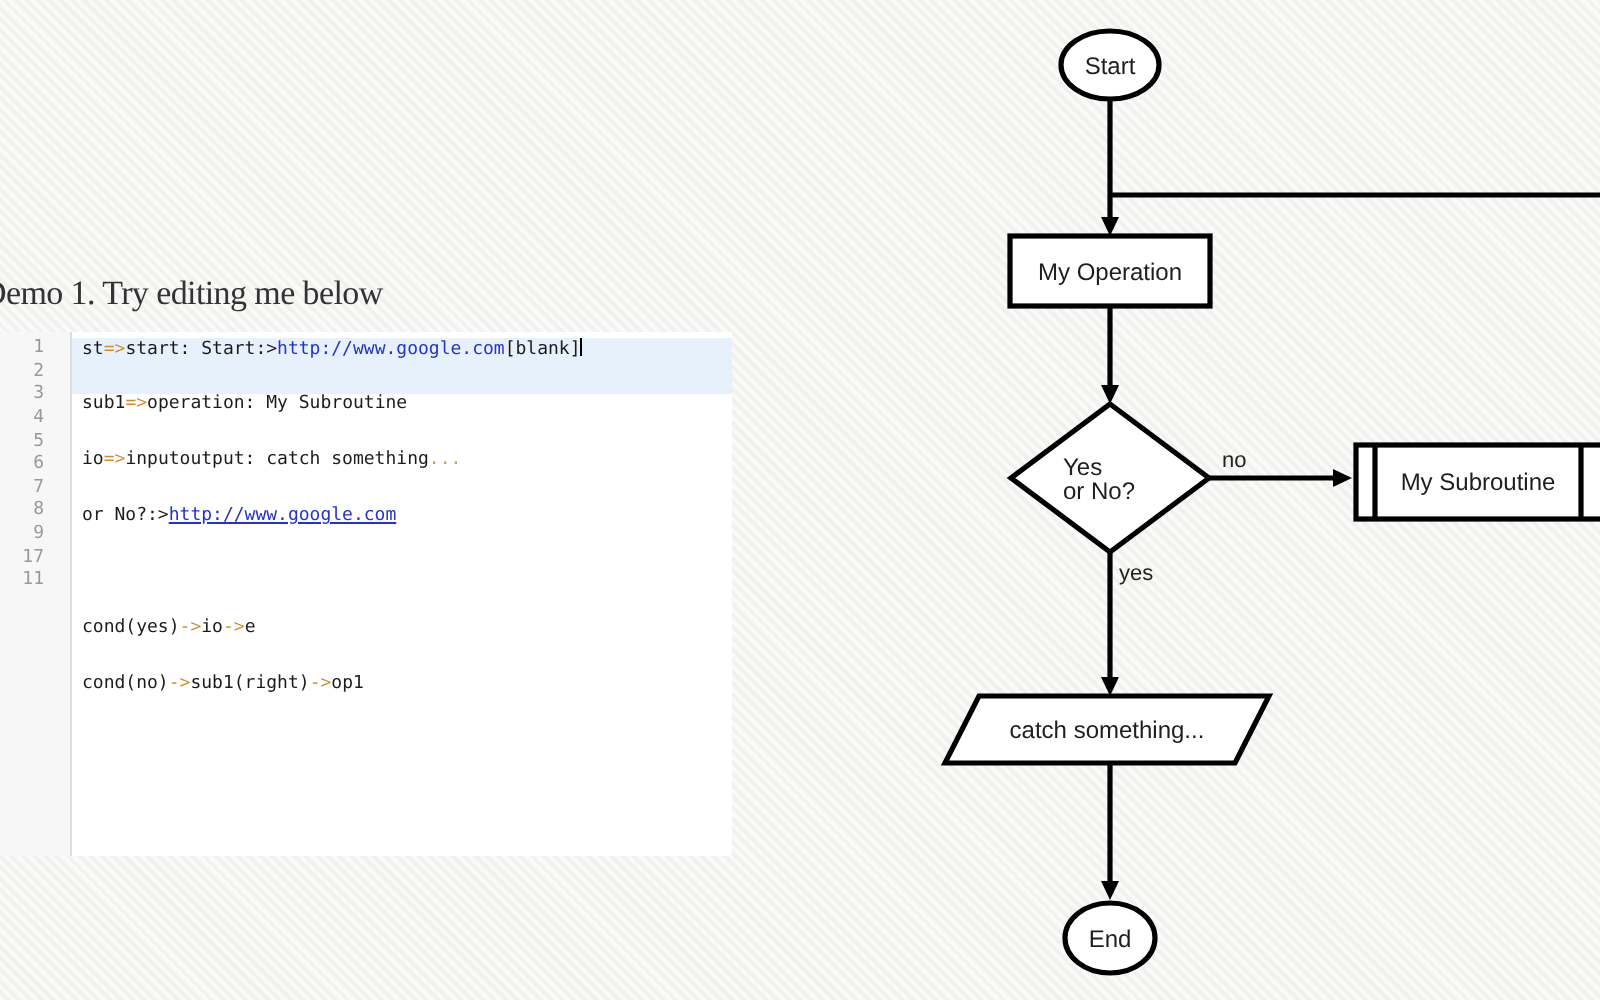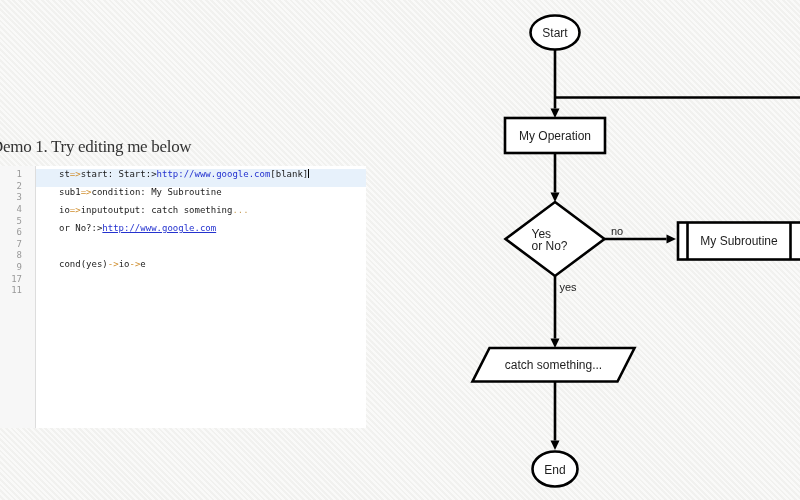--- a/index.html
+++ b/index.html
@@ -20,21 +20,21 @@
     background:#fff;display:flex;
     font-family:"DejaVu Sans Mono","Liberation Mono",monospace;
     font-size:9px;line-height:11.65px;cursor:text;
   }
   .gutter{
     width:36px;flex:0 0 36px;background:#f7f7f7;border-right:1px solid #ddd;
     text-align:right;color:#999;padding-top:3px;box-sizing:border-box;
   }
   .gutter .ln{height:11.65px;padding-right:13px;}
   .code{flex:1;padding-top:3px;overflow:hidden;}
-  .code .line{height:18px;white-space:pre;padding-left:23px;}
+  .code .line{height:28px;white-space:pre;padding-left:5px;}
   .code .line.active{background:#e7f1fb;}
   .tk-p{color:#1b1b1b;}
   .tk-o{color:#cf8e2e;}
   .tk-u{color:#2432cf;}
   .tk-ul{color:#2432cf;text-decoration:underline;}
   .tk-d{color:#c9a15f;}
   .cursor{display:inline-block;width:0;height:9px;border-left:1.3px solid #000;vertical-align:-1px;}
   
   .flowchart{position:absolute;left:450px;top:0;}
   .flowchart .shape{fill:#fff;stroke:#000;stroke-width:2.6;}
@@ -61,25 +61,26 @@
         <div class="ln">5</div>
         <div class="ln">6</div>
         <div class="ln">7</div>
         <div class="ln">8</div>
         <div class="ln">9</div>
         <div class="ln">17</div>
         <div class="ln">11</div>
       </div>
     <div class="code">
         <div class="line active"><span class="tk-p">st</span><span class="tk-o">=&gt;</span><span class="tk-p">start: Start:&gt;</span><span class="tk-u">http://www.google.com</span><span class="tk-p">[blank]</span><span class="cursor"></span></div>
-        <div class="line"><span class="tk-p">sub1</span><span class="tk-o">=&gt;</span><span class="tk-p">condition: My Subroutine</span></div>
+        <div class="line"><span class="tk-p">sub1</span><span class="tk-o">=&gt;</span><span class="tk-p">operation: My Subroutine</span></div>
         <div class="line"><span class="tk-p">io</span><span class="tk-o">=&gt;</span><span class="tk-p">inputoutput: catch something</span><span class="tk-d">...</span></div>
         <div class="line"><span class="tk-p">or No?:&gt;</span><span class="tk-ul">http://www.google.com</span></div>
         <div class="line"></div>
         <div class="line"><span class="tk-p">cond(yes)</span><span class="tk-o">-&gt;</span><span class="tk-p">io</span><span class="tk-o">-&gt;</span><span class="tk-p">e</span></div>
+        <div class="line"><span class="tk-p">cond(no)</span><span class="tk-o">-&gt;</span><span class="tk-p">sub1(right)</span><span class="tk-o">-&gt;</span><span class="tk-p">op1</span></div>
       </div>
   </div>
 
   <svg class="flowchart" width="350" height="500" viewBox="450 0 350 500">
 
     <path class="edge" d="M555 97.5 H800"></path>
 
     <path class="edge" d="M555 49.5 V108.5"></path>
     <path class="arrow" d="M555 118 L550.5 108.5 L559.5 108.5 Z"></path>
 

